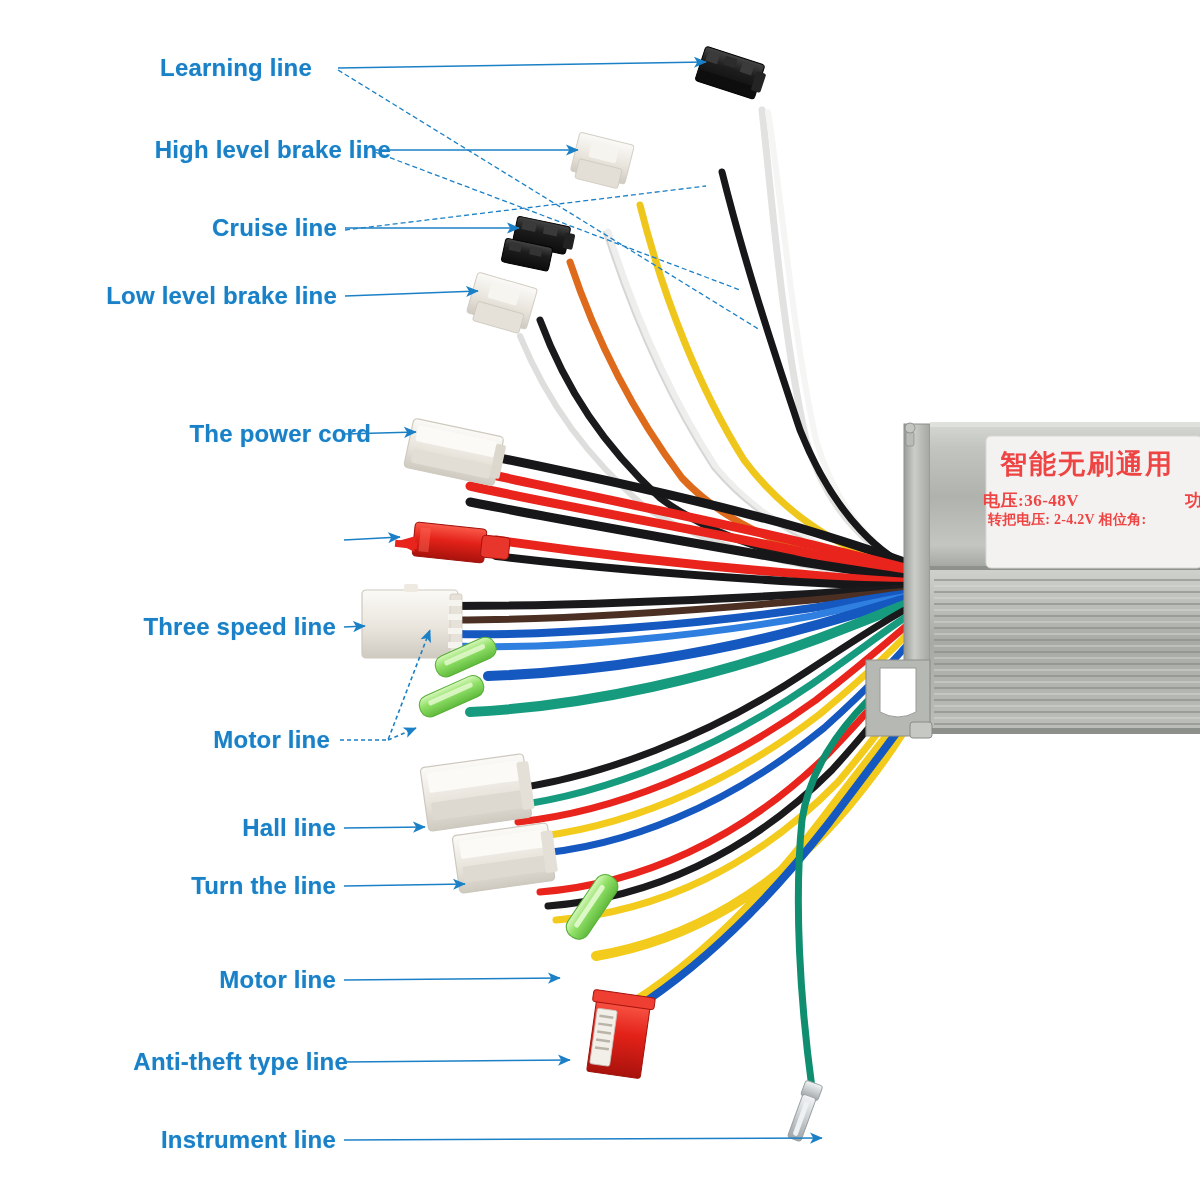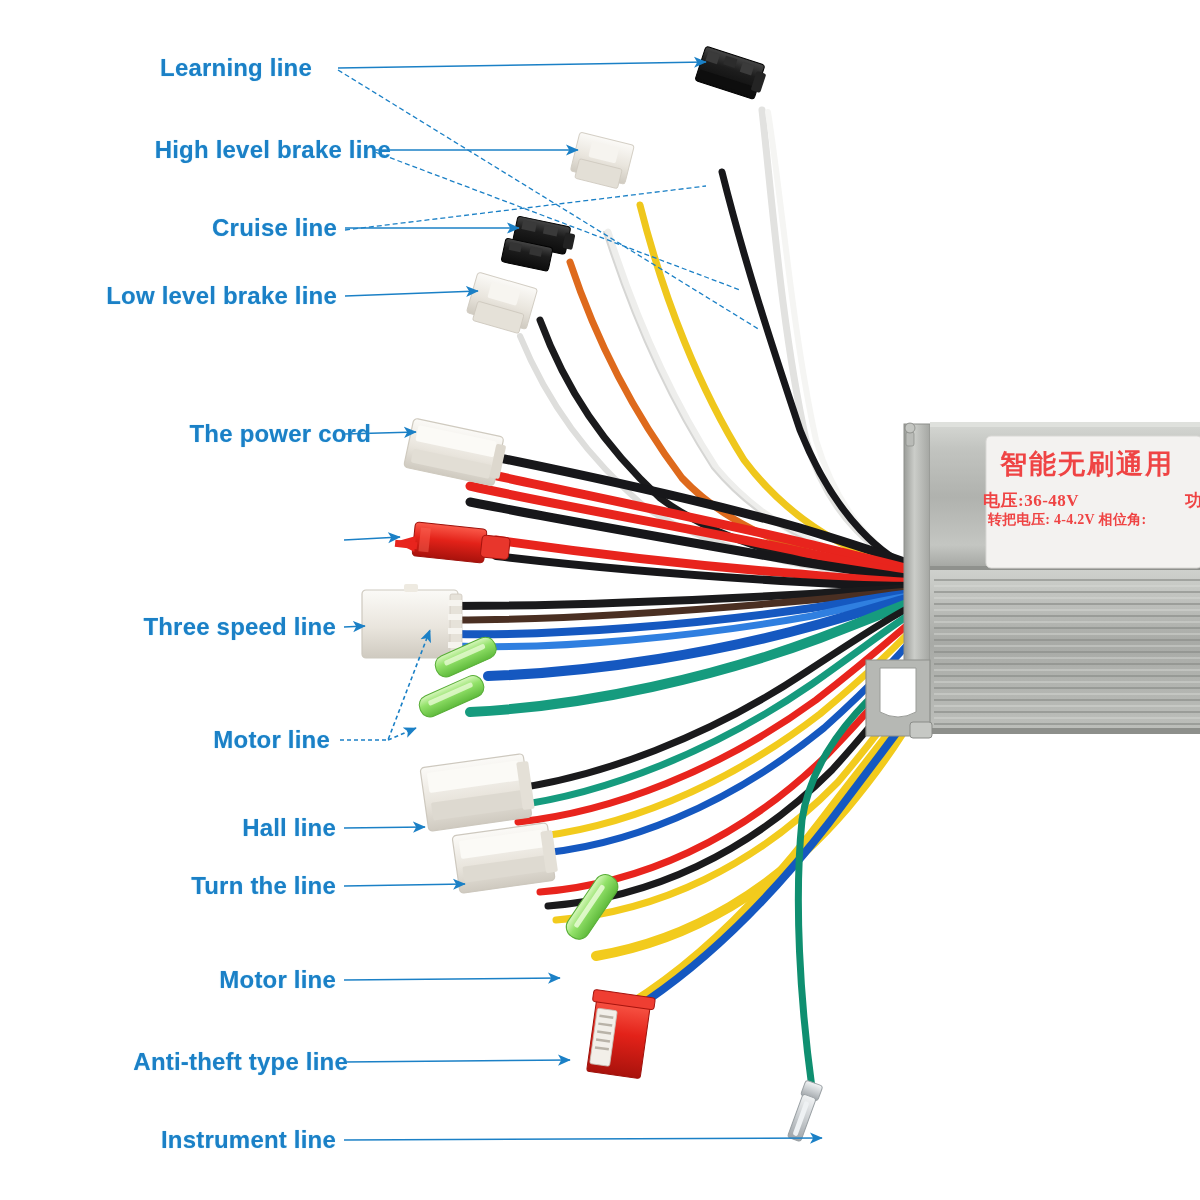--- a/index.html
+++ b/index.html
@@ -369,16 +369,16 @@
       <div class="callout-label lbl-r" style="left: 336px; top: 886px;">Turn the line</div>
       <div class="callout-label lbl-r" style="left: 336px; top: 980px;">Motor line</div>
       <div class="callout-label lbl-r" style="left: 348px; top: 1062px;">Anti-theft type line</div>
       <div class="callout-label lbl-r" style="left: 336px; top: 1140px;">Instrument line</div>
     </div>
 
   <div class="layer" style="pointer-events:none;">
     <div class="ctrl-label-text" id="ctrl-title">智能无刷通用</div>
     <div class="ctrl-label-text" id="ctrl-line2">电压:36-48V</div>
     <div class="ctrl-label-text" id="ctrl-line2b">功</div>
-    <div class="ctrl-label-text" id="ctrl-line3">转把电压: 4-4.2V  相位角:</div>
+    <div class="ctrl-label-text" id="ctrl-line3">转把电压: 2-4.2V  相位角:</div>
   </div>
 
 </div>
 
 </body></html>

